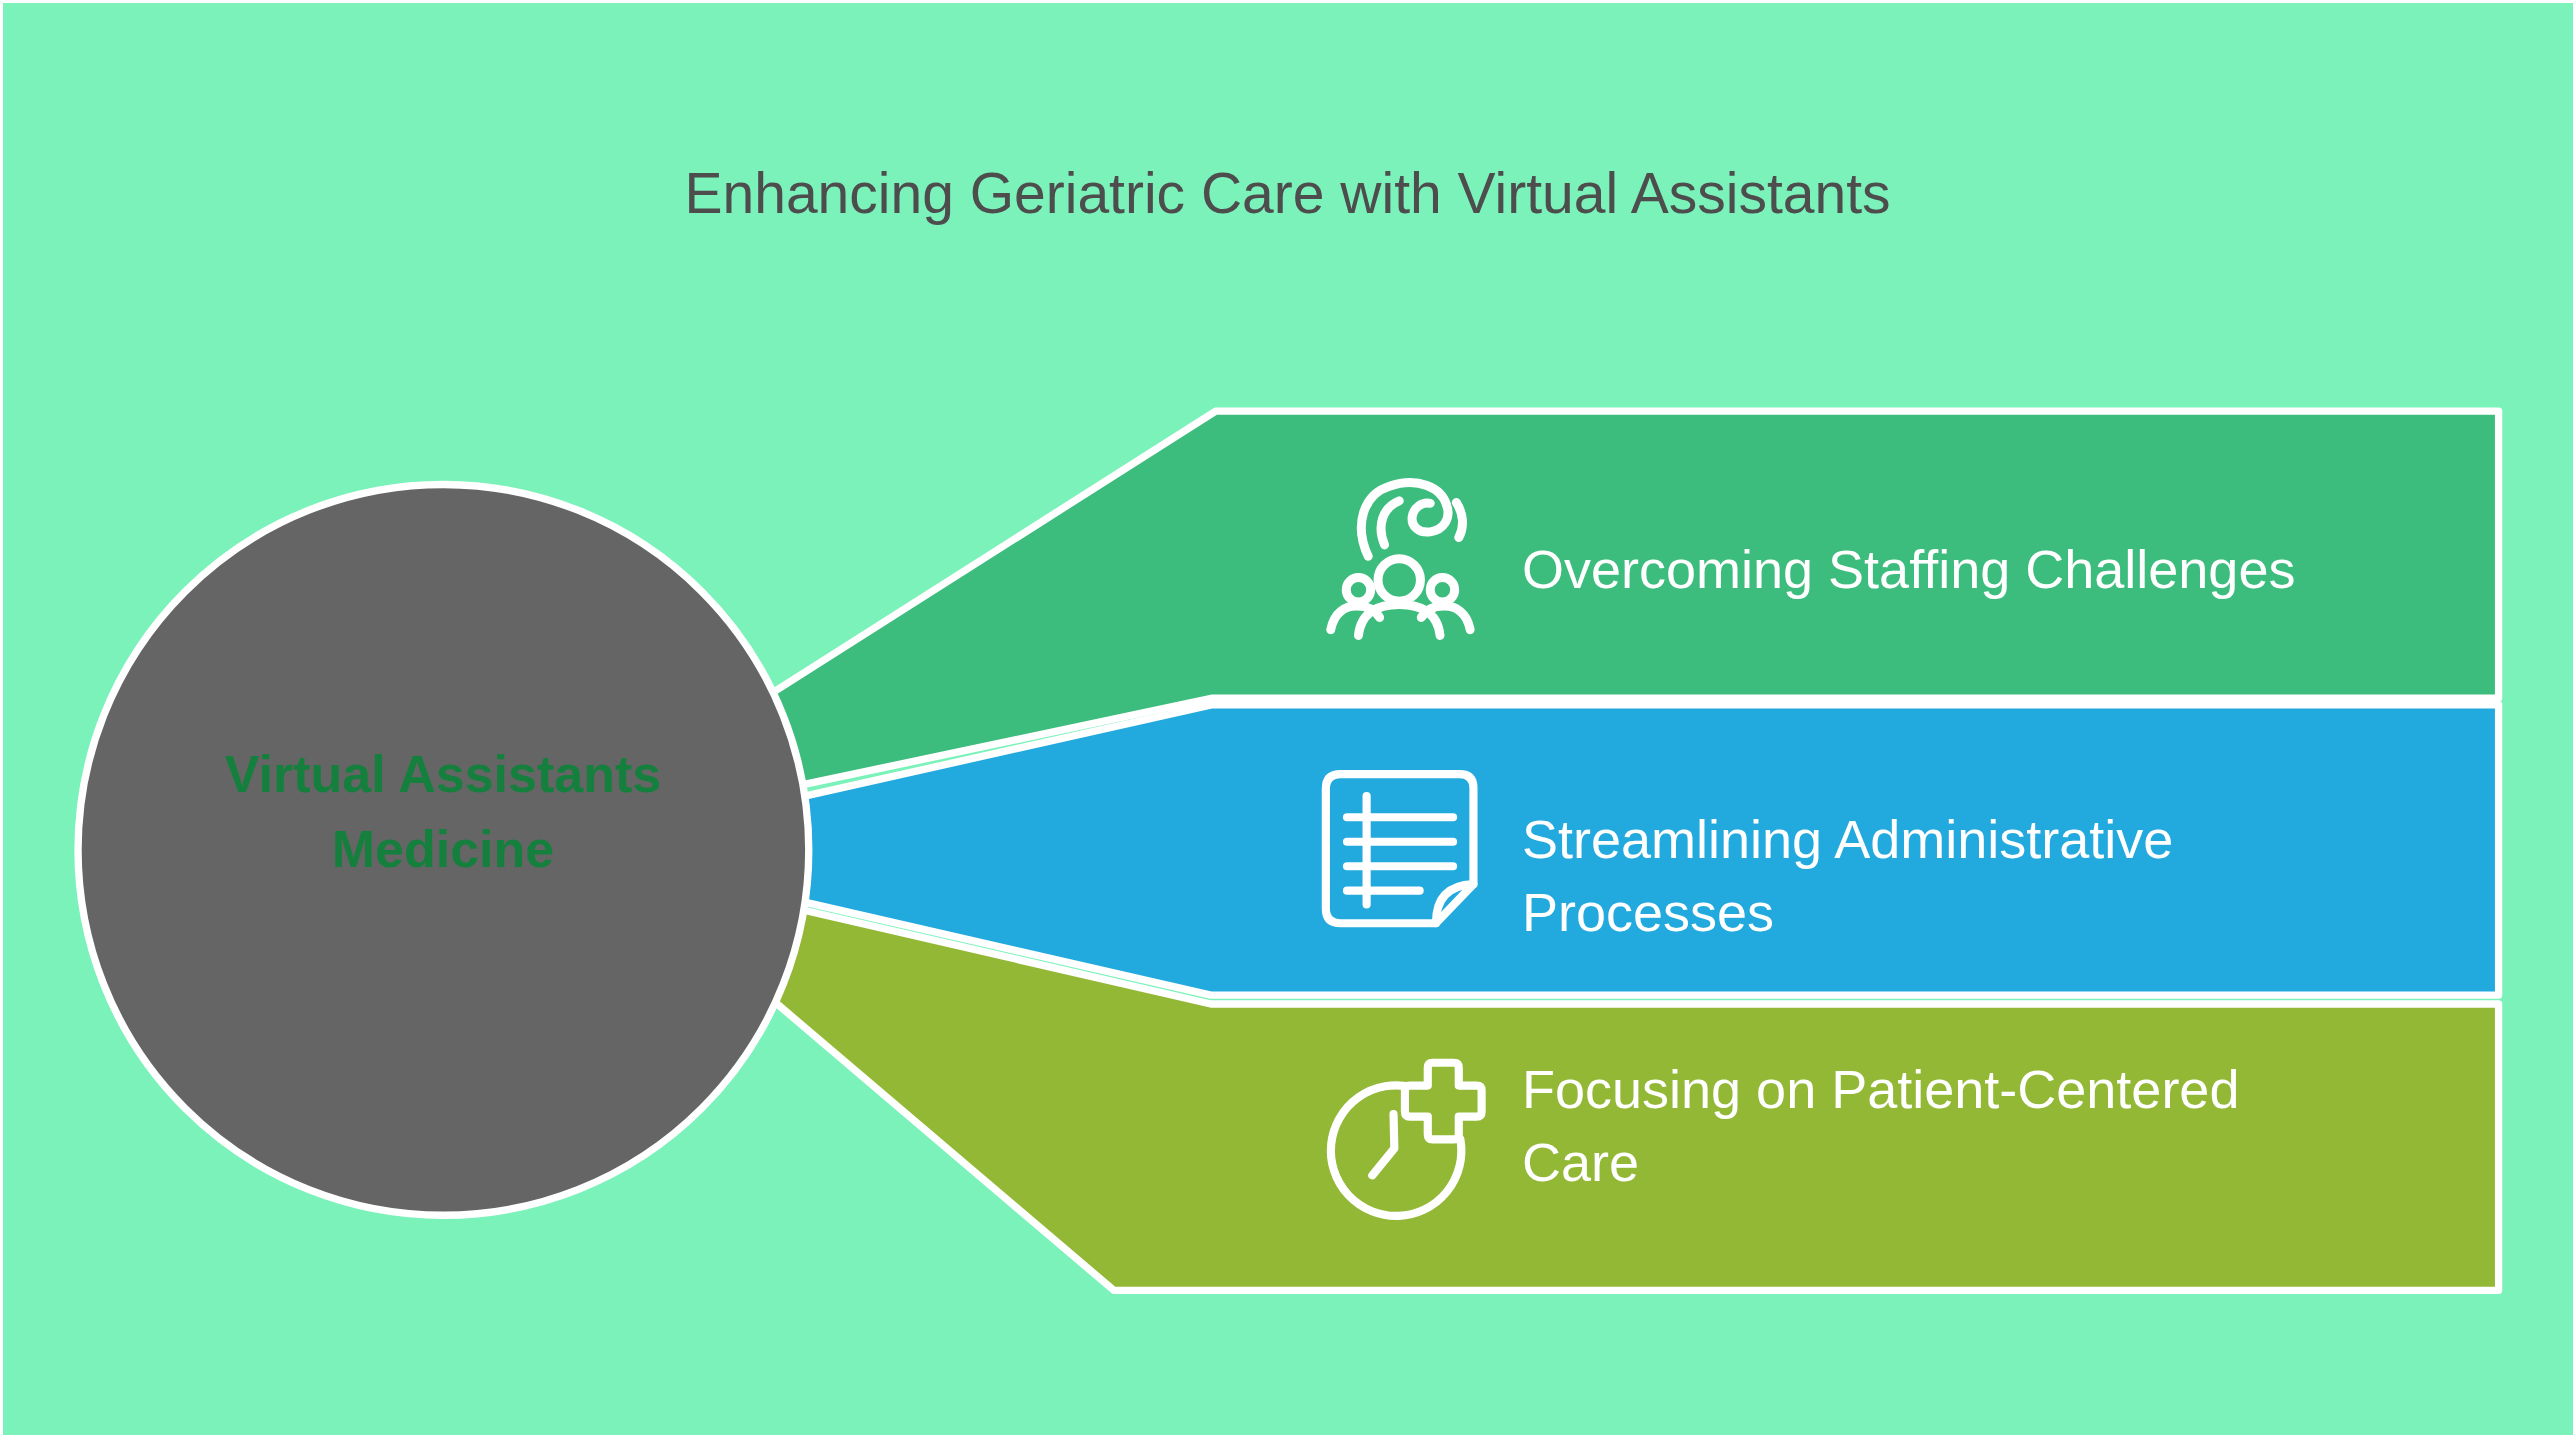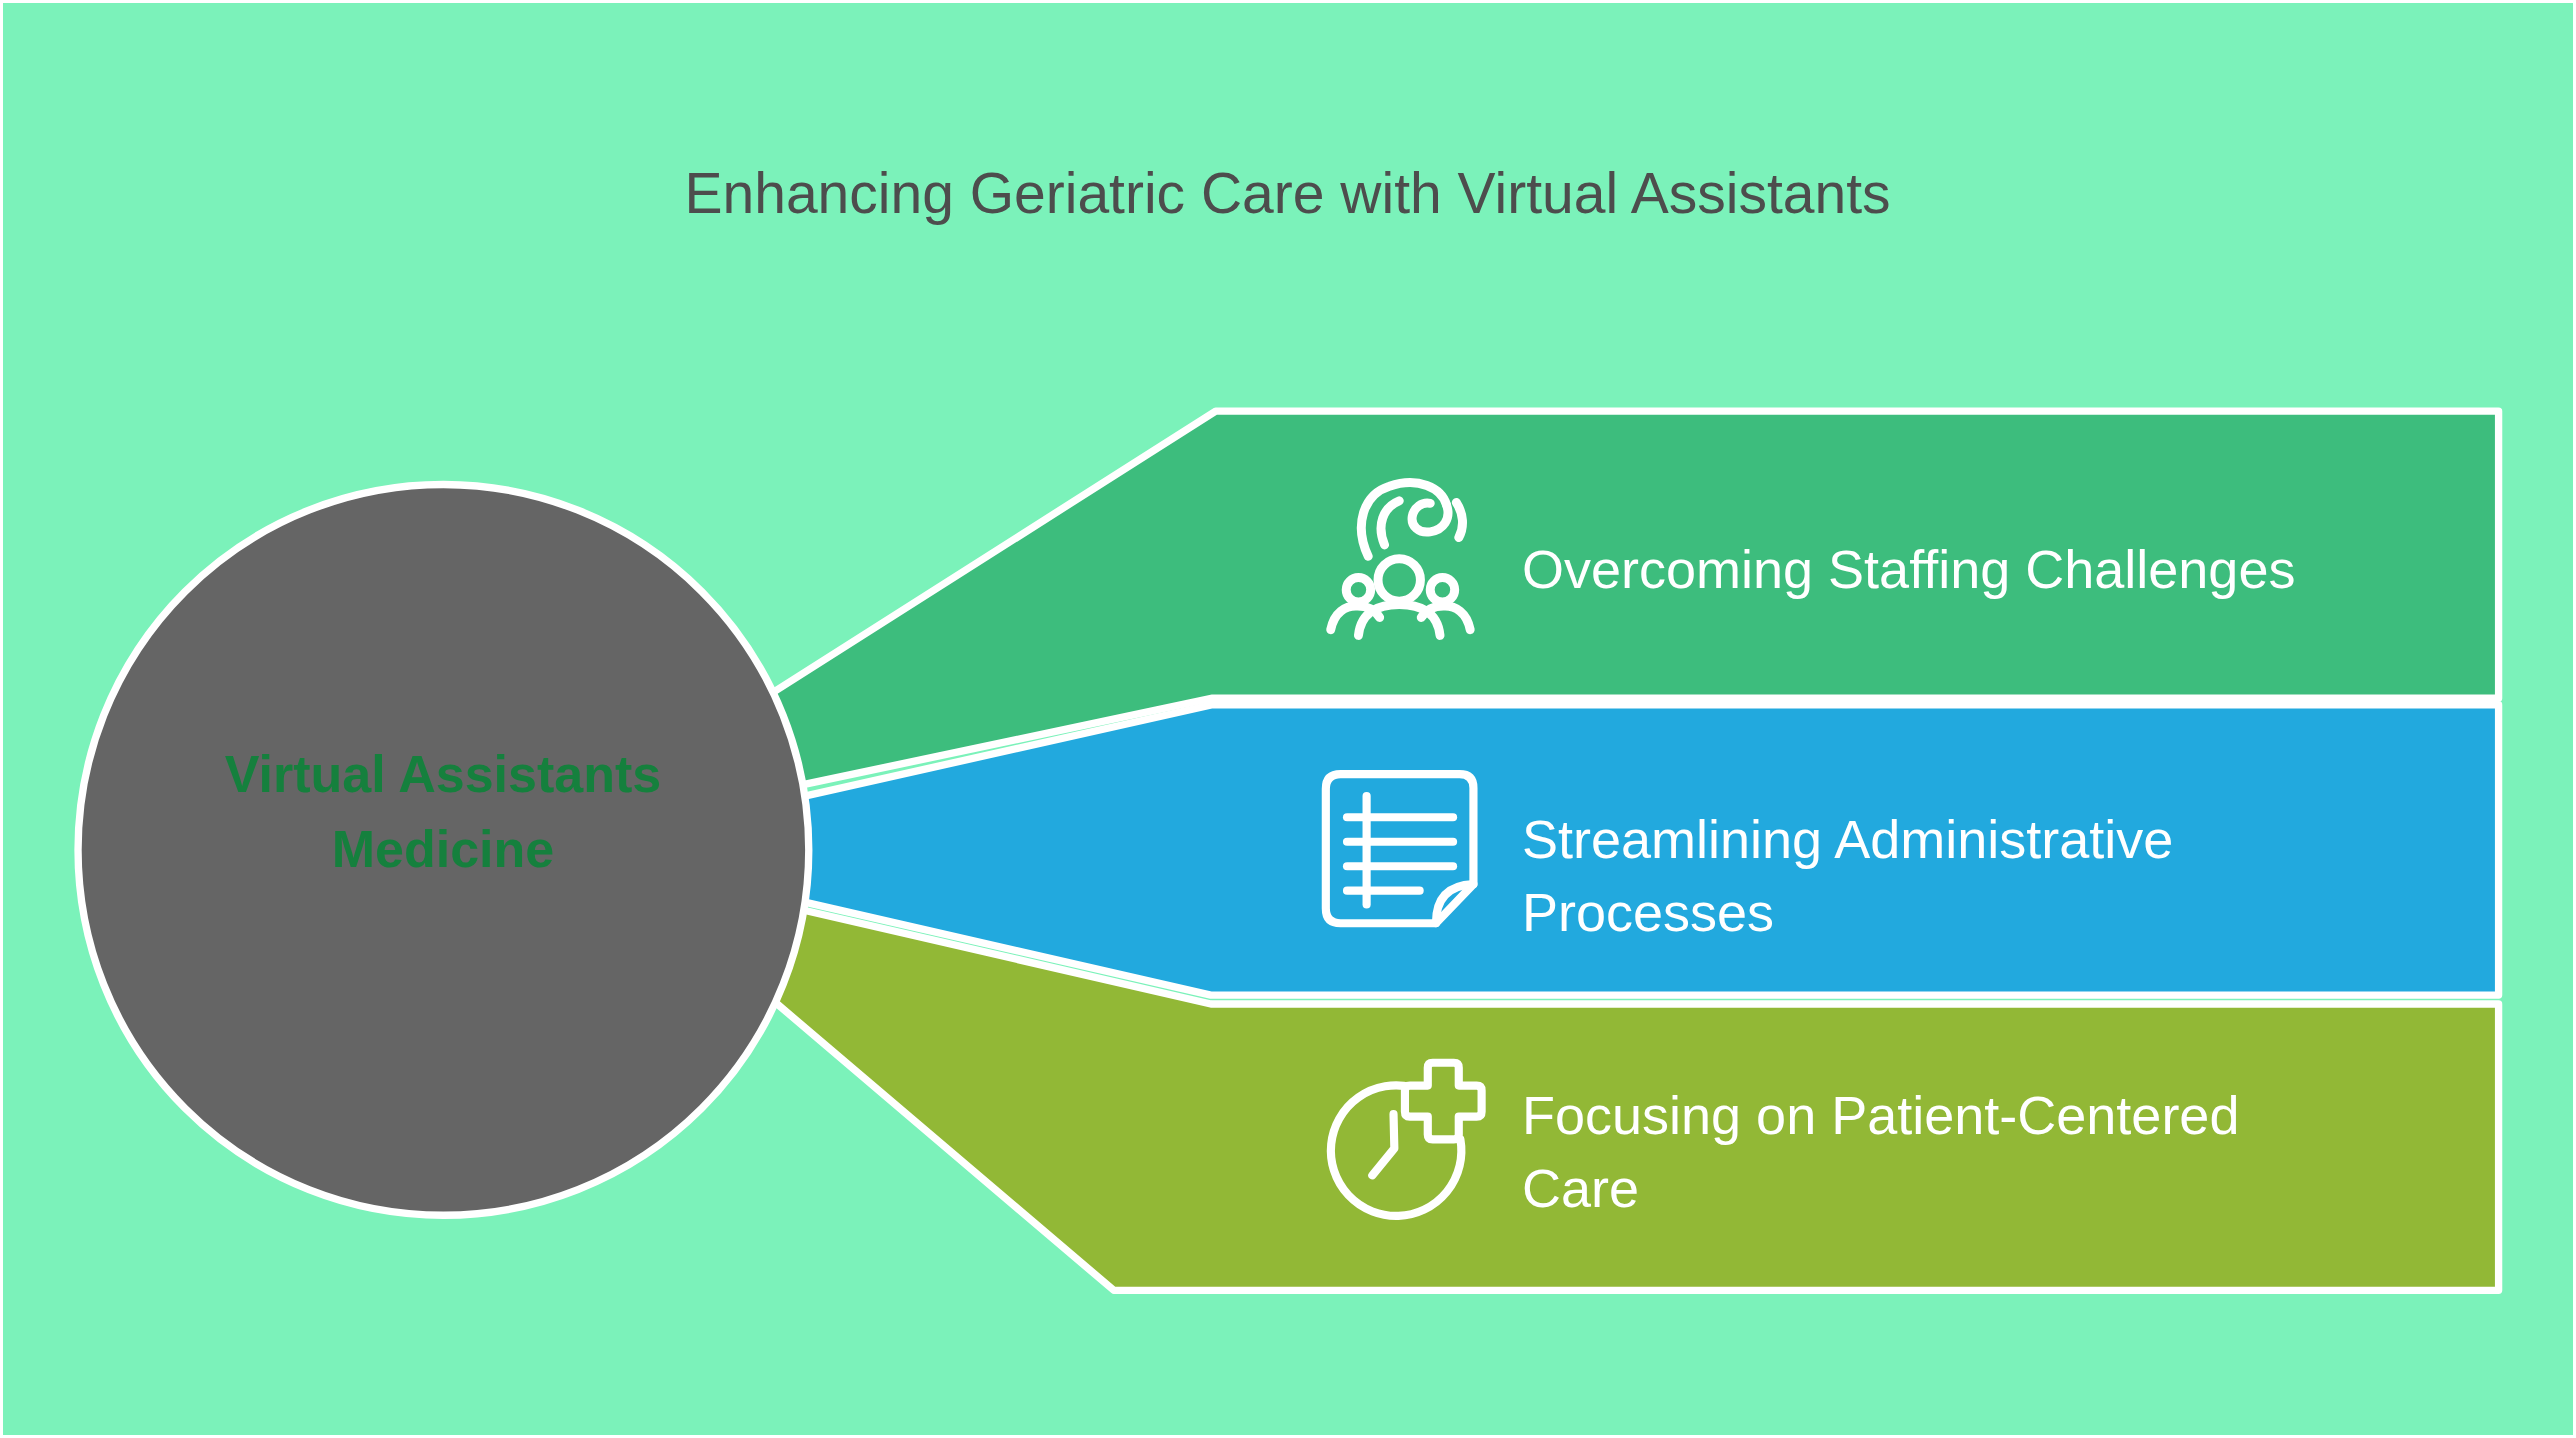--- a/index.html
+++ b/index.html
@@ -25,21 +25,21 @@
     font-size:52px;line-height:75px;font-weight:bold;
     color:#15803d;
   }
   .banner-label{
     position:absolute;left:1519px;width:979px;
     font-size:54px;line-height:73px;
     color:#ffffff;
   }
   .banner-label.b1{top:514px;margin-top:16px;}
   .banner-label.b2{top:800px;}
-  .banner-label.b3{top:1076px;}
+  .banner-label.b3{top:1050px;}
   .line{display:block;}
 </style>
 </head>
 <body>
 
 <div class="stage">
 
   <svg class="layer" width="2569" height="1432" viewBox="0 0 3150 1755" xmlns="http://www.w3.org/2000/svg">
 
     <polygon points="916,858 944,845 1487,500 3060,500 3060,852 1483,852 981,958 950,964" stroke="#ffffff" stroke-width="9" stroke-linejoin="round" fill="#3dbd7d"></polygon>

